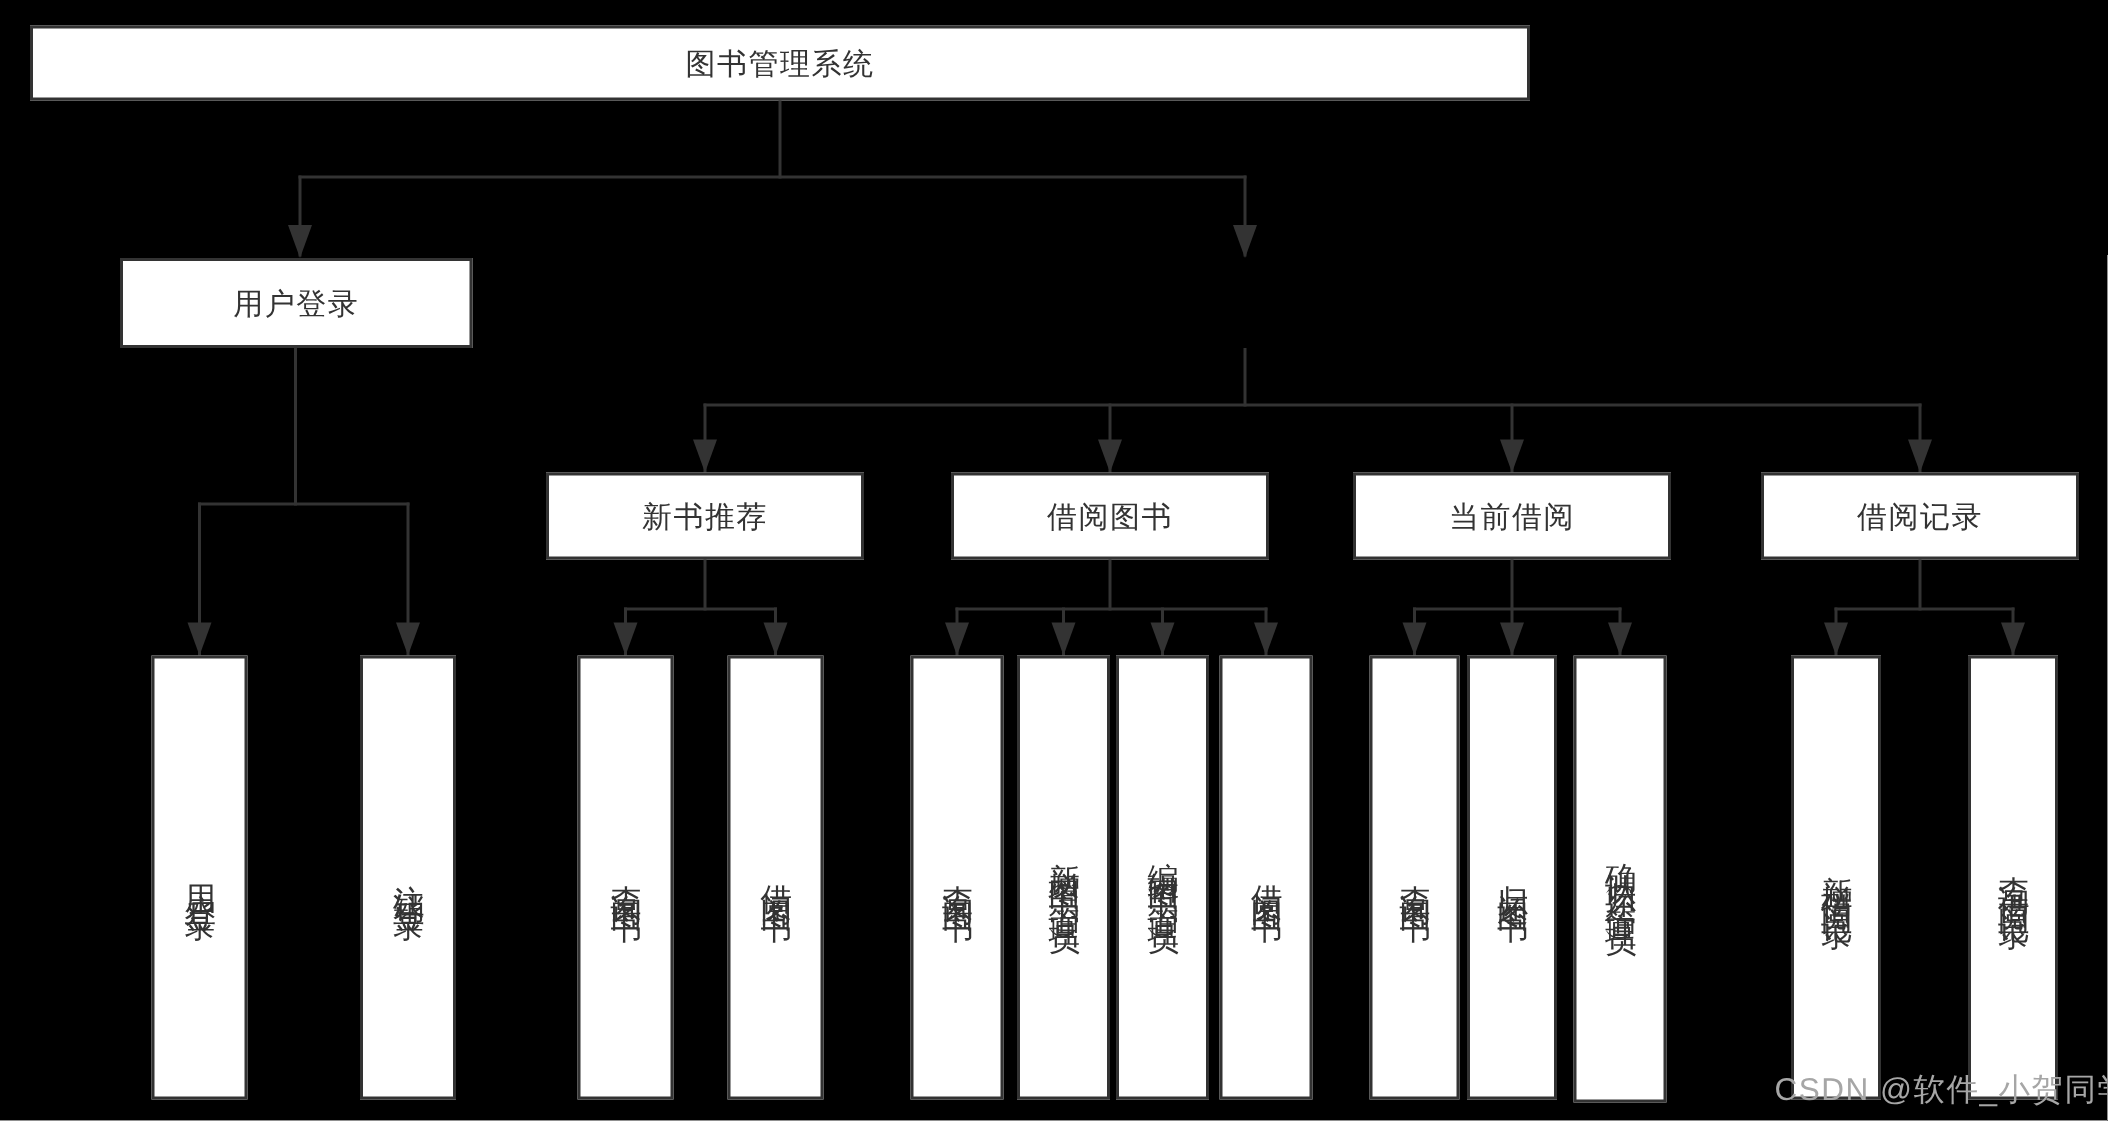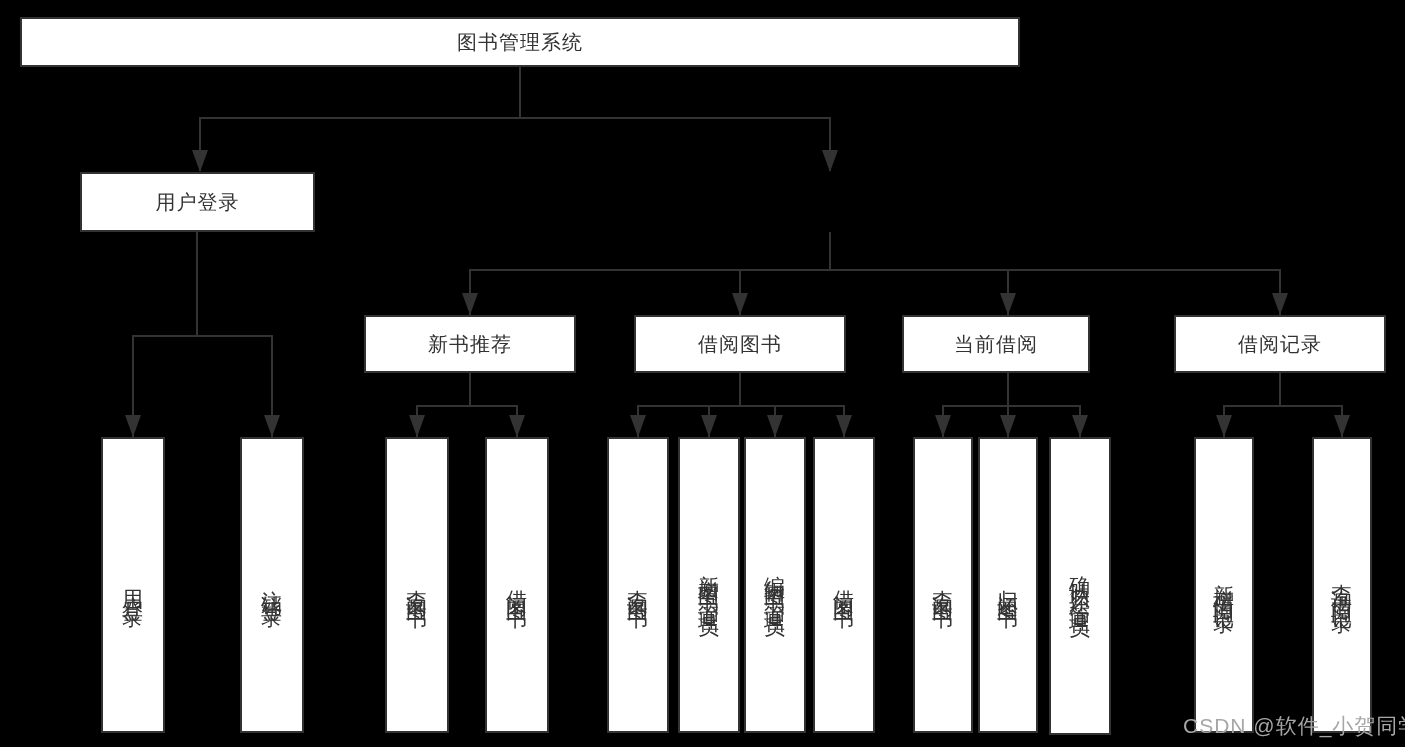--- a/index.html
+++ b/index.html
@@ -57,21 +57,21 @@
   <div class="arrow" style="left:462px;top:293px;"></div>
   <div class="v-line" style="left:739px;top:269px;height:46px;"></div>
   <div class="arrow" style="left:732px;top:293px;"></div>
   <div class="v-line" style="left:1007px;top:269px;height:46px;"></div>
   <div class="arrow" style="left:1000px;top:293px;"></div>
   <div class="v-line" style="left:1279px;top:269px;height:46px;"></div>
   <div class="arrow" style="left:1272px;top:293px;"></div>
 
   <div class="node" style="left:364px;top:315px;width:212px;height:58px;">新书推荐</div>
   <div class="node" style="left:634px;top:315px;width:212px;height:58px;">借阅图书</div>
-  <div class="node" style="left:902px;top:315px;width:188px;height:58px;">当前借阅</div>
+  <div class="node" style="left:902px;top:315px;width:212px;height:58px;">当前借阅</div>
   <div class="node" style="left:1174px;top:315px;width:212px;height:58px;">借阅记录</div>
 
   <div class="v-line" style="left:469px;top:373px;height:34px;"></div>
   <div class="h-line" style="left:416px;top:405px;width:102px;"></div>
   <div class="v-line" style="left:416px;top:405px;height:32px;"></div>
   <div class="arrow" style="left:409px;top:415px;"></div>
   <div class="v-line" style="left:516px;top:405px;height:32px;"></div>
   <div class="arrow" style="left:509px;top:415px;"></div>
 
   <div class="v-line" style="left:739px;top:373px;height:34px;"></div>

